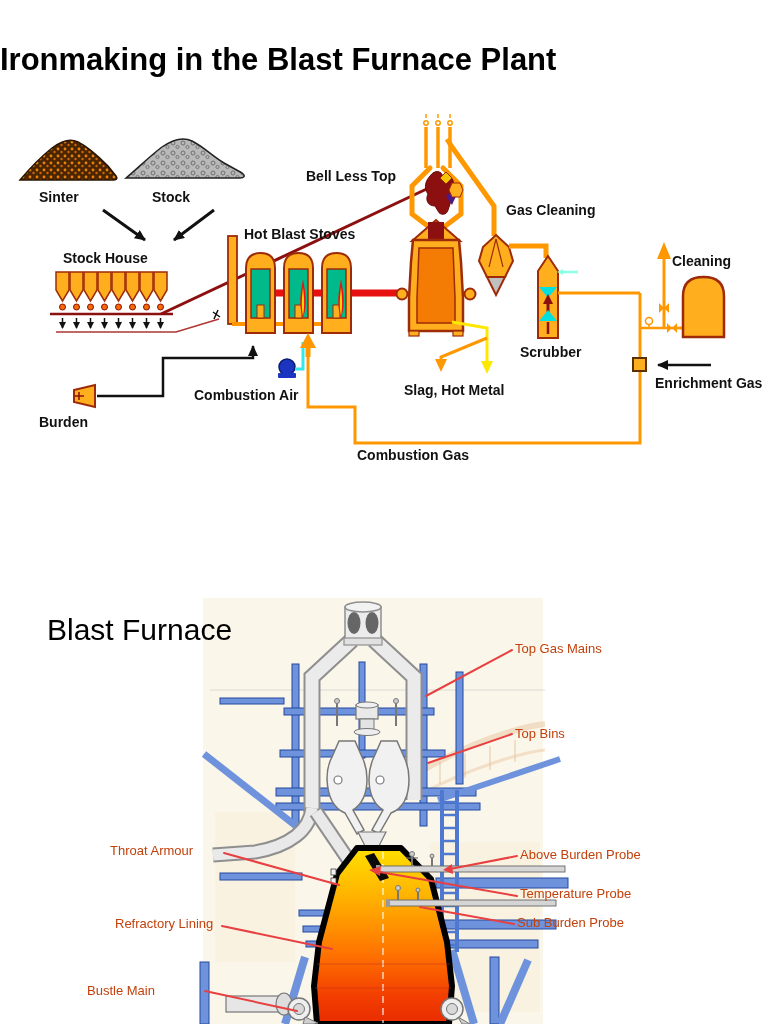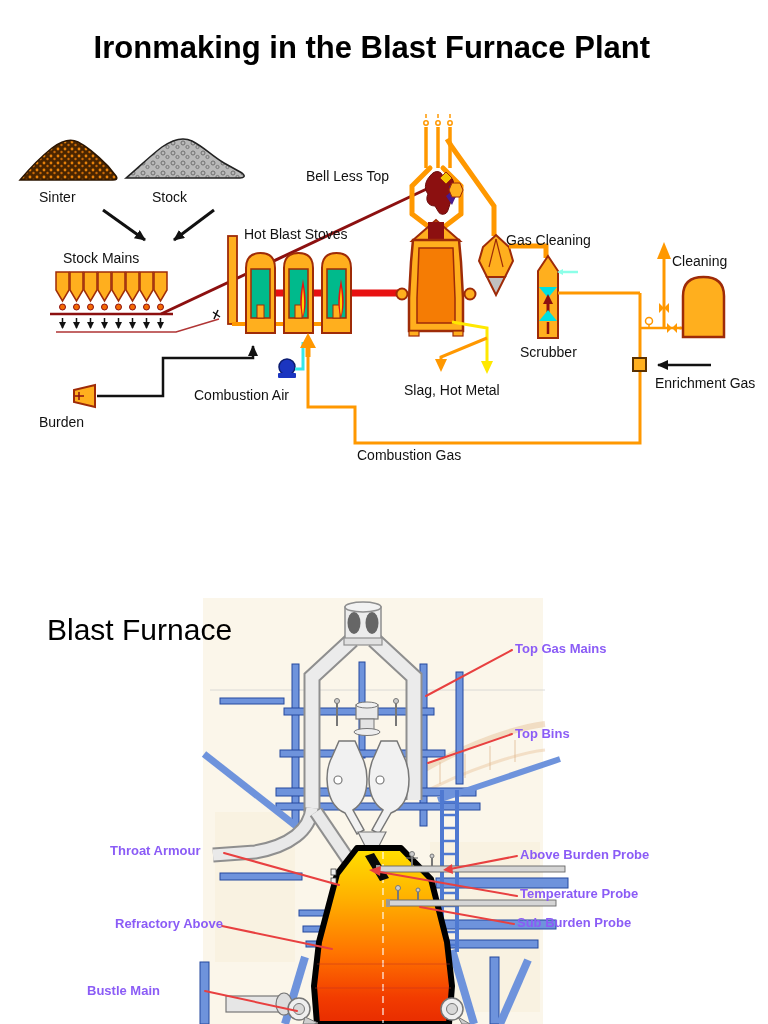--- a/index.html
+++ b/index.html
@@ -1,30 +1,30 @@
 <!DOCTYPE html>
 <html><head>
 <meta charset="utf-8">
 <style>
   html,body{margin:0;padding:0;}
   body{width:768px;height:1024px;background:#ffffff;position:relative;overflow:hidden;
        font-family:"Liberation Sans",sans-serif;color:#111;}
   svg{position:absolute;left:0;}
-  .lbl{position:absolute;font-size:14px;font-weight:400;white-space:nowrap;color:#111;}
-  .lbl2{position:absolute;font-size:13px;font-weight:700;white-space:nowrap;color:#8b5cf6;}
+  .lbl{position:absolute;font-size:14px;font-weight:700;white-space:nowrap;color:#111;}
+  .lbl2{position:absolute;font-size:13px;font-weight:400;white-space:nowrap;color:#c2410c;}
   .title{position:absolute;white-space:nowrap;color:#000;}
-  .t1{top:30px;left:0;width:650px;text-align:right;font-size:31px;font-weight:700;}
+  .t1{top:42px;left:0;width:650px;text-align:left;font-size:31px;font-weight:700;}
   .t2{top:613px;left:47px;font-size:30px;font-weight:400;}
   
   #l-sinter{left:39px;top:189px}
   #l-coke{left:152px;top:189px}
   #l-stockhouse{left:63px;top:250px}
   #l-belltop{left:306px;top:168px}
   #l-stoves{left:244px;top:226px}
-  #l-gascleaning{left:506px;top:232px}
+  #l-gascleaning{left:506px;top:202px}
   #l-gasholder{left:672px;top:253px}
   #l-scrubber{left:520px;top:344px}
   #l-enrichment{left:655px;top:375px}
   #l-combair{left:194px;top:387px}
   #l-slag{left:404px;top:382px}
   #l-blower{left:39px;top:414px}
   #l-combgas{left:357px;top:447px}
   
   #l2-topgas{left:515px;top:641px}
   #l2-topbins{left:515px;top:726px}
@@ -381,34 +381,34 @@
   <g fill="#E84040">
     <polygon points="452,352 443,358 453,362"></polygon>
     <polygon points="381,354 369,358 380,364"></polygon>
   </g>
 </svg>
 
 <div class="title t1">Ironmaking in the Blast Furnace Plant</div>
 
 <div class="lbl" id="l-sinter">Sinter</div>
 <div class="lbl" id="l-coke">Stock</div>
-<div class="lbl" id="l-stockhouse">Stock Mains</div>
+<div class="lbl" id="l-stockhouse">Stock House</div>
 <div class="lbl" id="l-belltop">Bell Less Top</div>
 <div class="lbl" id="l-stoves">Hot Blast Stoves</div>
 <div class="lbl" id="l-gascleaning">Gas Cleaning</div>
 <div class="lbl" id="l-gasholder">Cleaning</div>
 <div class="lbl" id="l-scrubber">Scrubber</div>
 <div class="lbl" id="l-enrichment">Enrichment Gas</div>
 <div class="lbl" id="l-combair">Combustion Air</div>
 <div class="lbl" id="l-slag">Slag, Hot Metal</div>
 <div class="lbl" id="l-blower">Burden</div>
 <div class="lbl" id="l-combgas">Combustion Gas</div>
 
 <div class="title t2">Blast Furnace</div>
 
 <div class="lbl2" id="l2-topgas">Top Gas Mains</div>
 <div class="lbl2" id="l2-topbins">Top Bins</div>
 <div class="lbl2" id="l2-throat">Throat Armour</div>
 <div class="lbl2" id="l2-above">Above Burden Probe</div>
 <div class="lbl2" id="l2-temp">Temperature Probe</div>
 <div class="lbl2" id="l2-sub">Sub Burden Probe</div>
-<div class="lbl2" id="l2-refr">Refractory Above</div>
+<div class="lbl2" id="l2-refr">Refractory Lining</div>
 <div class="lbl2" id="l2-bustle">Bustle Main</div>
 
 </body></html>

